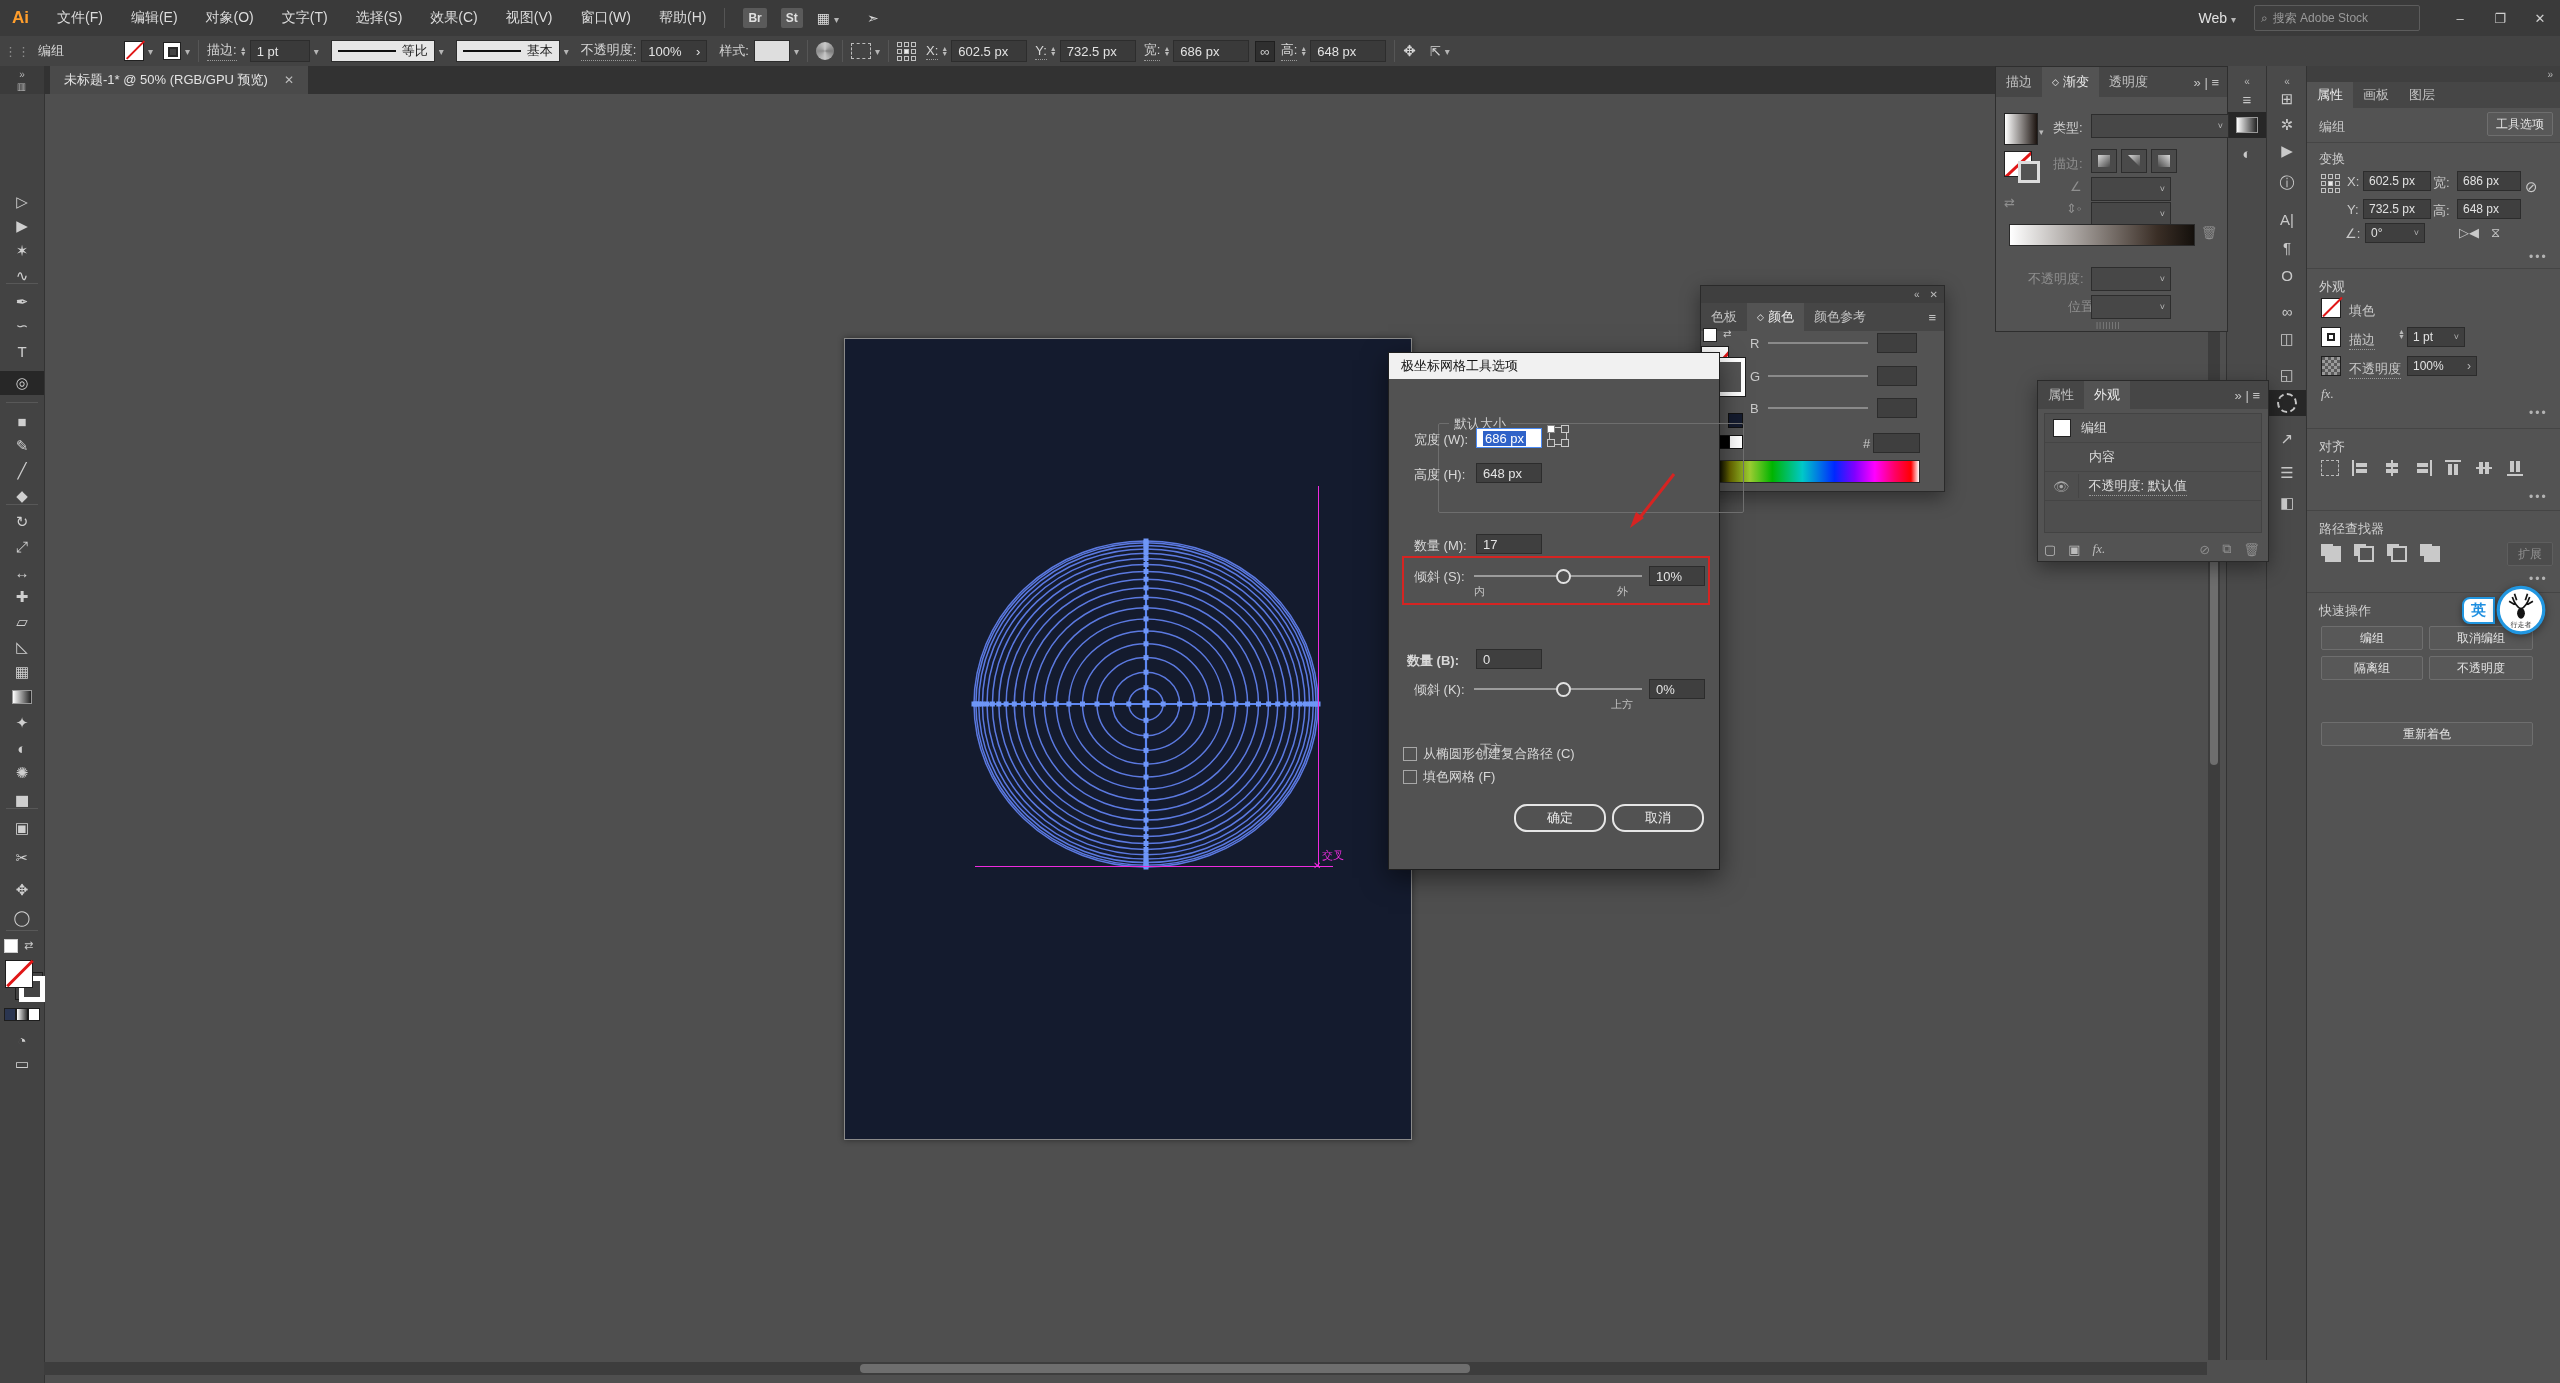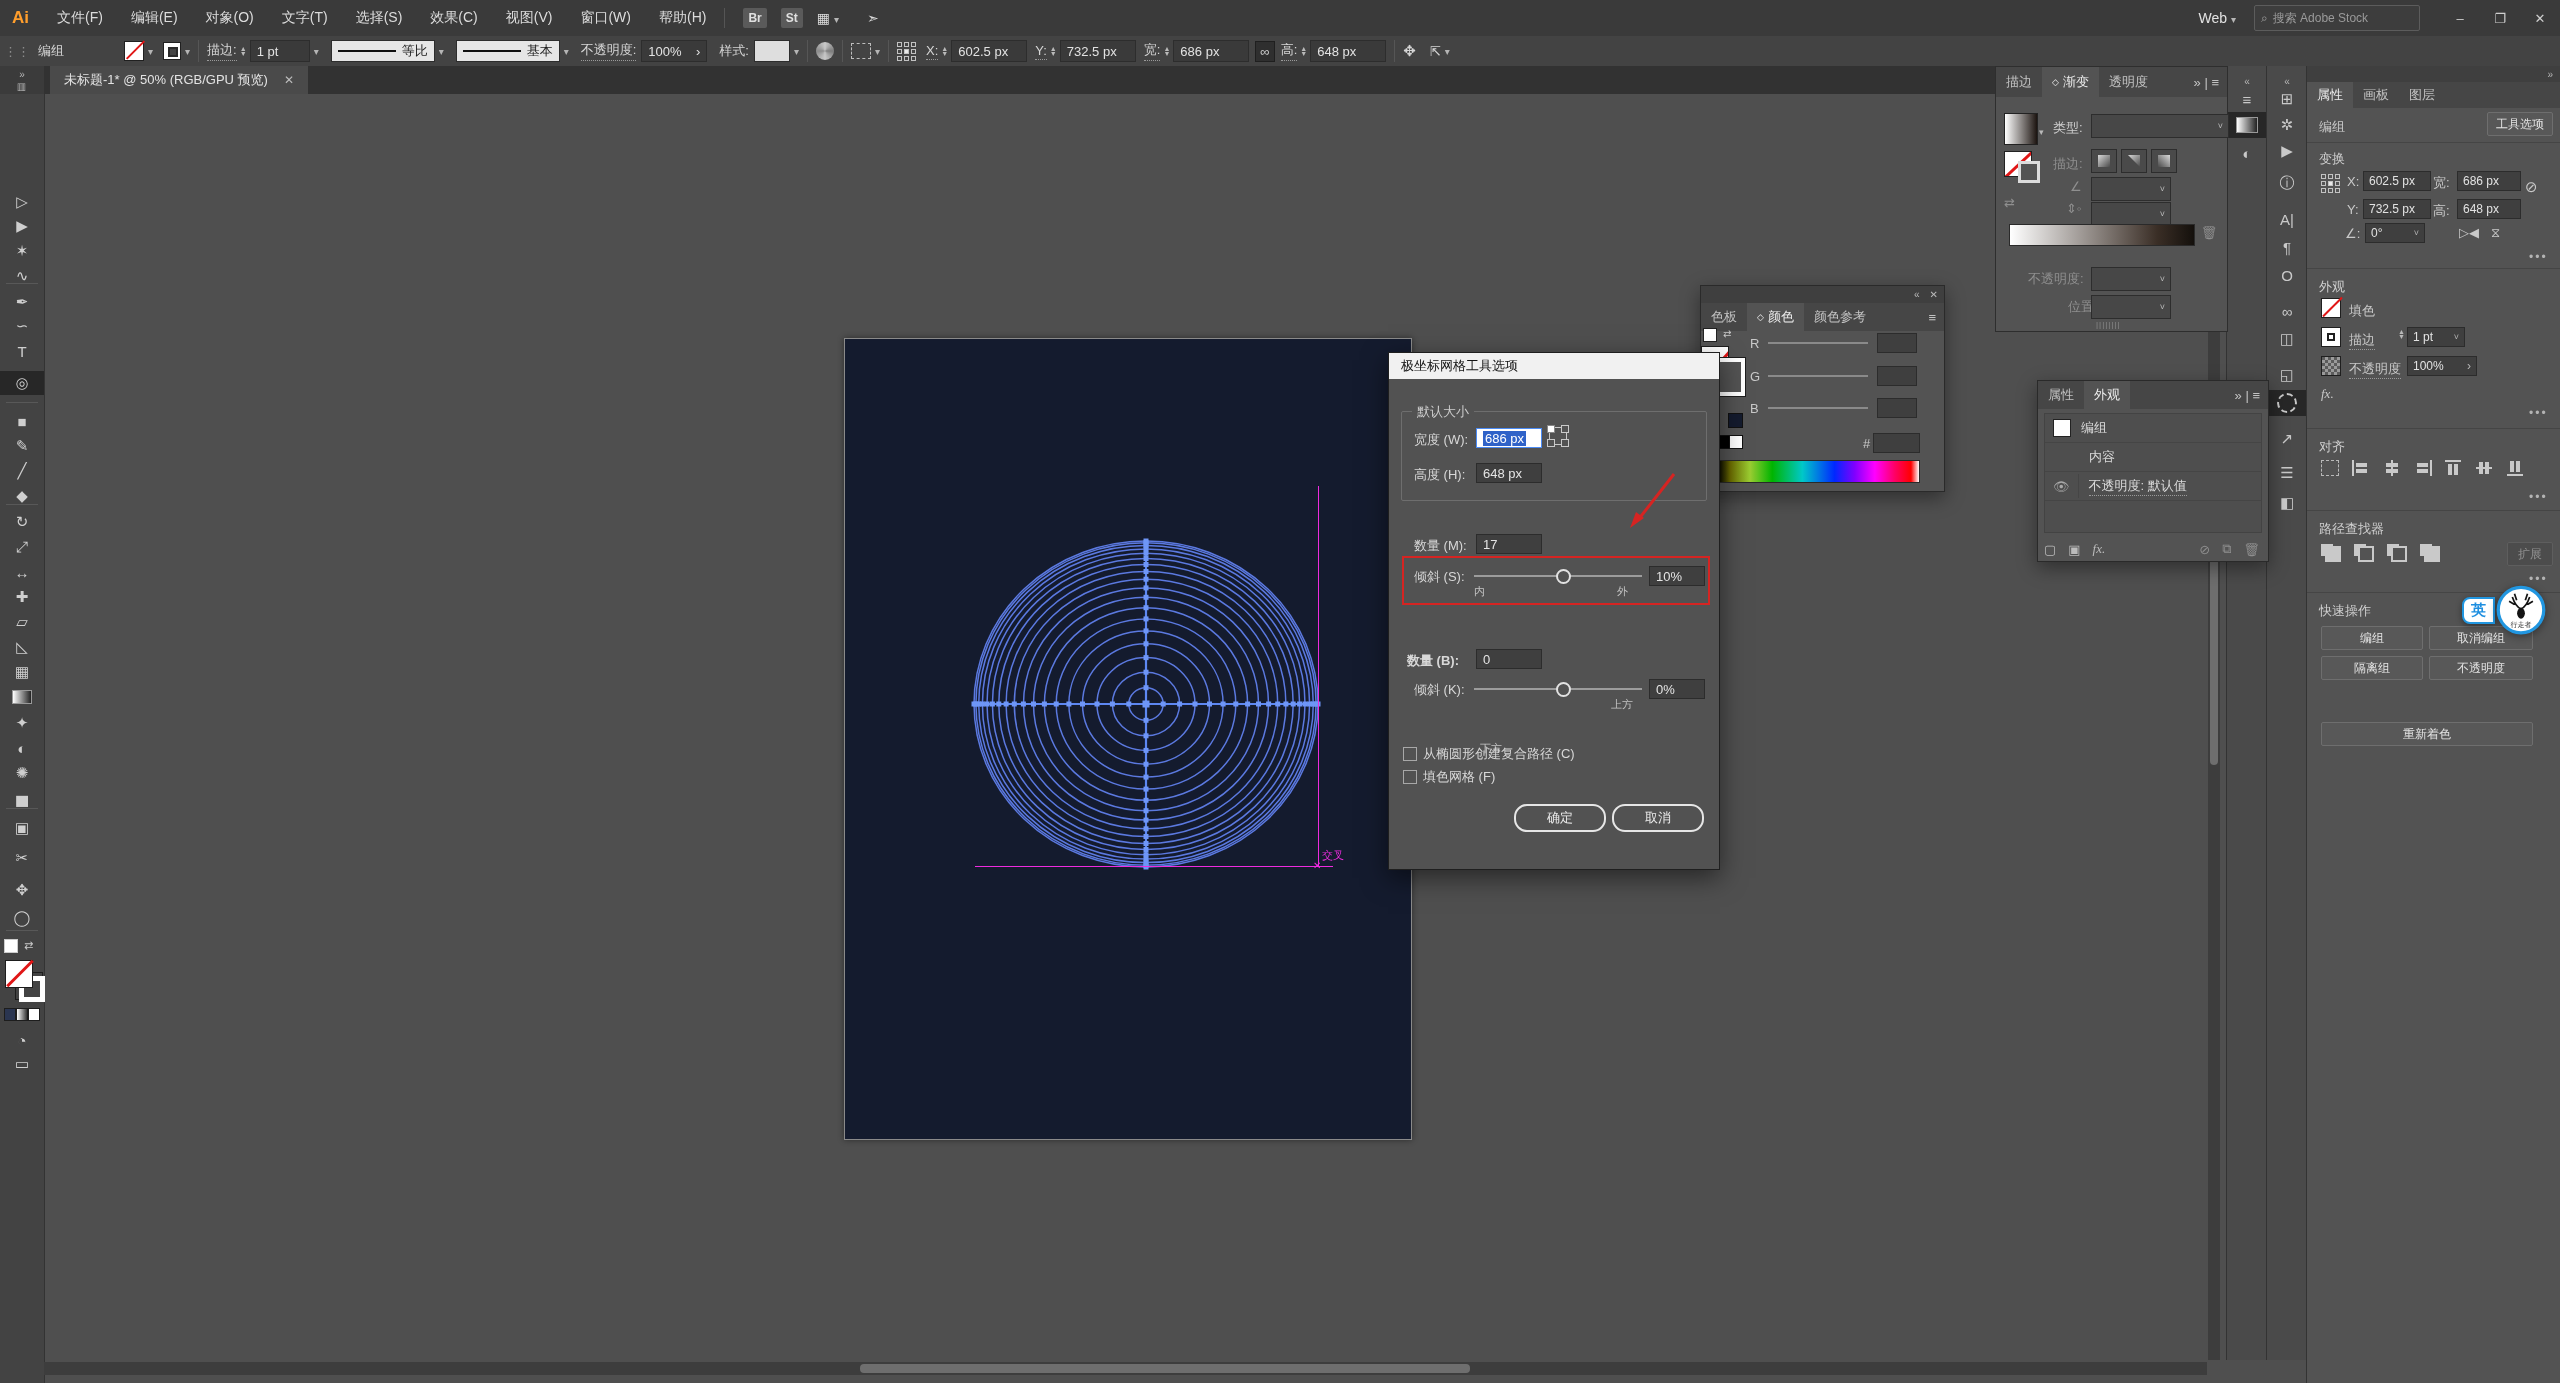--- a/index.html
+++ b/index.html
@@ -422,21 +422,21 @@
   <div class="vsb abs"></div>
   <div class="vsb-thumb abs"></div>
   <div class="hsb abs"></div>
   <div class="hsb-thumb abs"></div>
 
   <div id="dialog" class="abs">
     <div id="dialog-title">
         <span>极坐标网格工具选项</span>
       </div>
 
-    <div class="group" style="top:58px;height:88px;">
+    <div class="group" style="top:70px;height:88px;margin-left:37px;">
       <span class="legend">默认大小</span>
     </div>
     <span class="dlg-label" style="left:25px;top:78px;">宽度 (W):</span>
     <span class="dlg-fld sel" style="left:87px;top:75px;">
         <span>686 px</span>
       </span>
     <span class="abs" style="left:160px;top:74px;width:16px;height:16px;border:1px solid #c9c9c9;">
       <i class="abs" style="left:-3px;top:-3px;width:6px;height:6px;background:#fff;border:1px solid #888;"></i>
       <i class="abs" style="right:-3px;top:-3px;width:6px;height:6px;background:#525252;border:1px solid #c9c9c9;"></i>
       <i class="abs" style="left:-3px;bottom:-3px;width:6px;height:6px;background:#525252;border:1px solid #c9c9c9;"></i>

